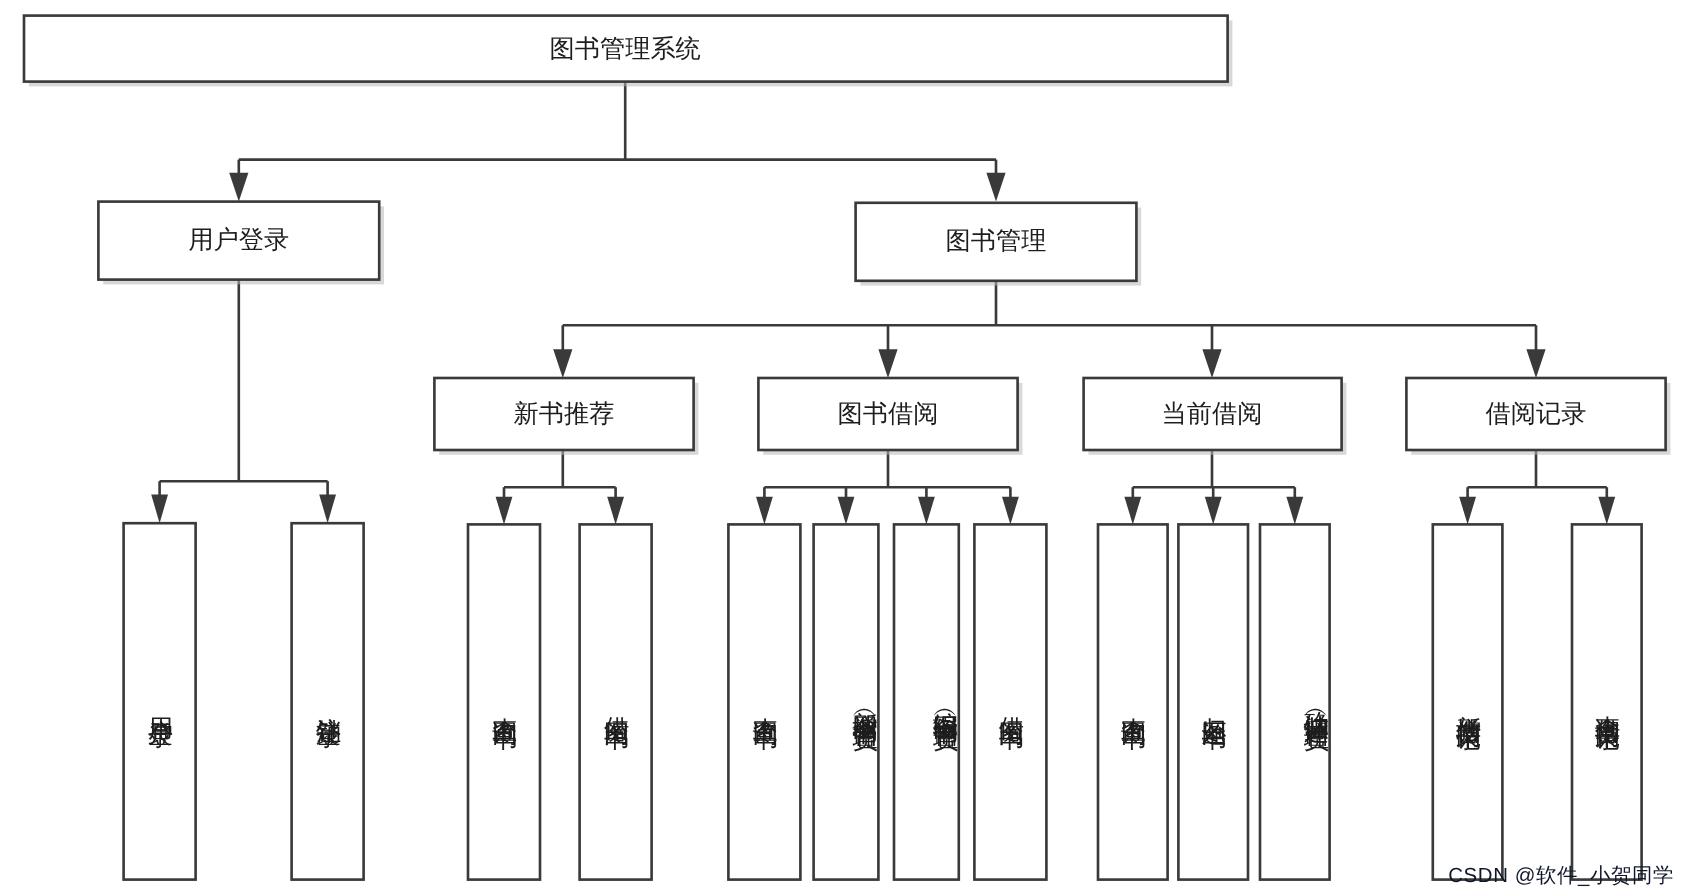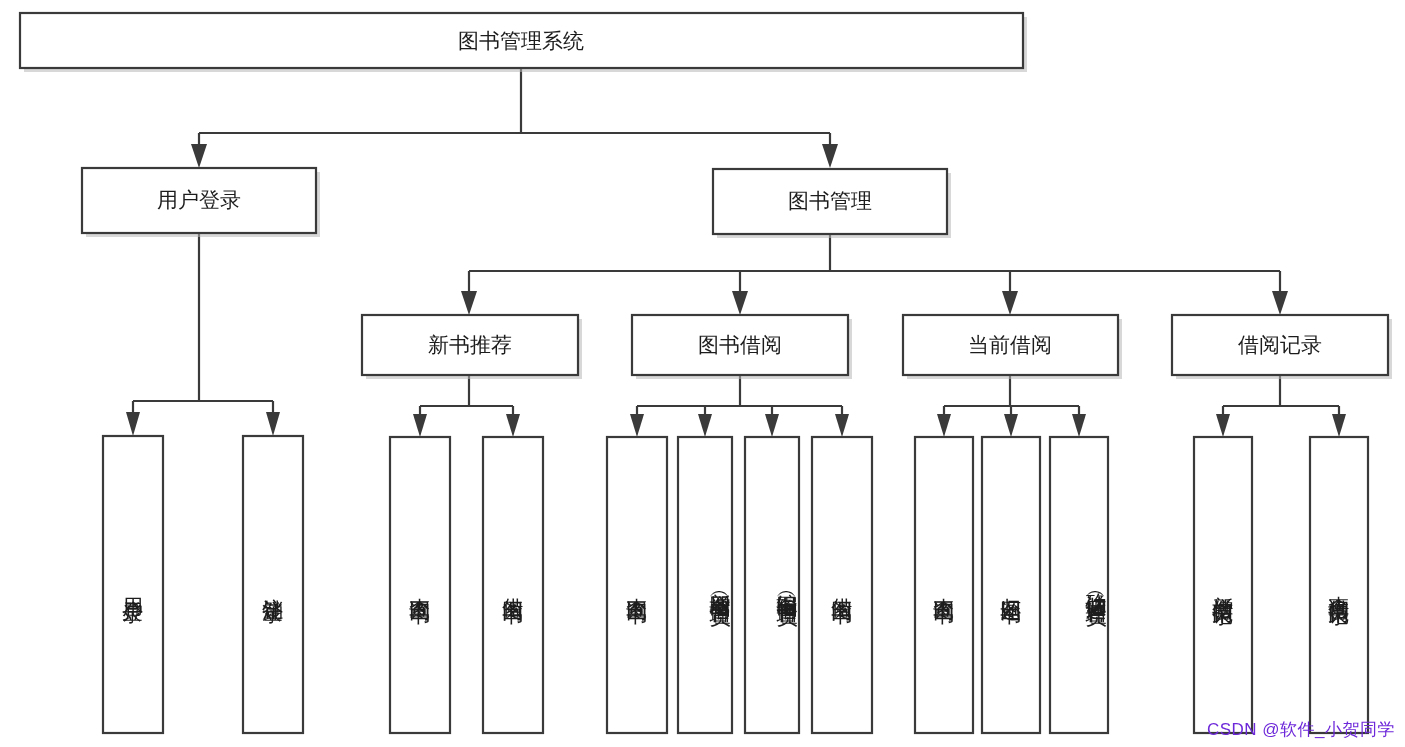--- a/index.html
+++ b/index.html
@@ -68,21 +68,21 @@
     color: #1d1d1d;
     white-space: nowrap;
     pointer-events: none;
   }
   .watermark {
     position: absolute;
     right: 10px;
     bottom: 6px;
     font-family: "Liberation Sans", "DejaVu Sans", sans-serif;
     font-size: 17px;
-    color: #6d28d9;
+    color: #0f172a;
     letter-spacing: 0.5px;
     white-space: nowrap;
   }
 </style>
 </head>
 <body>
 
 <div id="diagram-root">
 
   <svg class="diagram-canvas" viewBox="0 0 1405 747" xmlns="http://www.w3.org/2000/svg">

